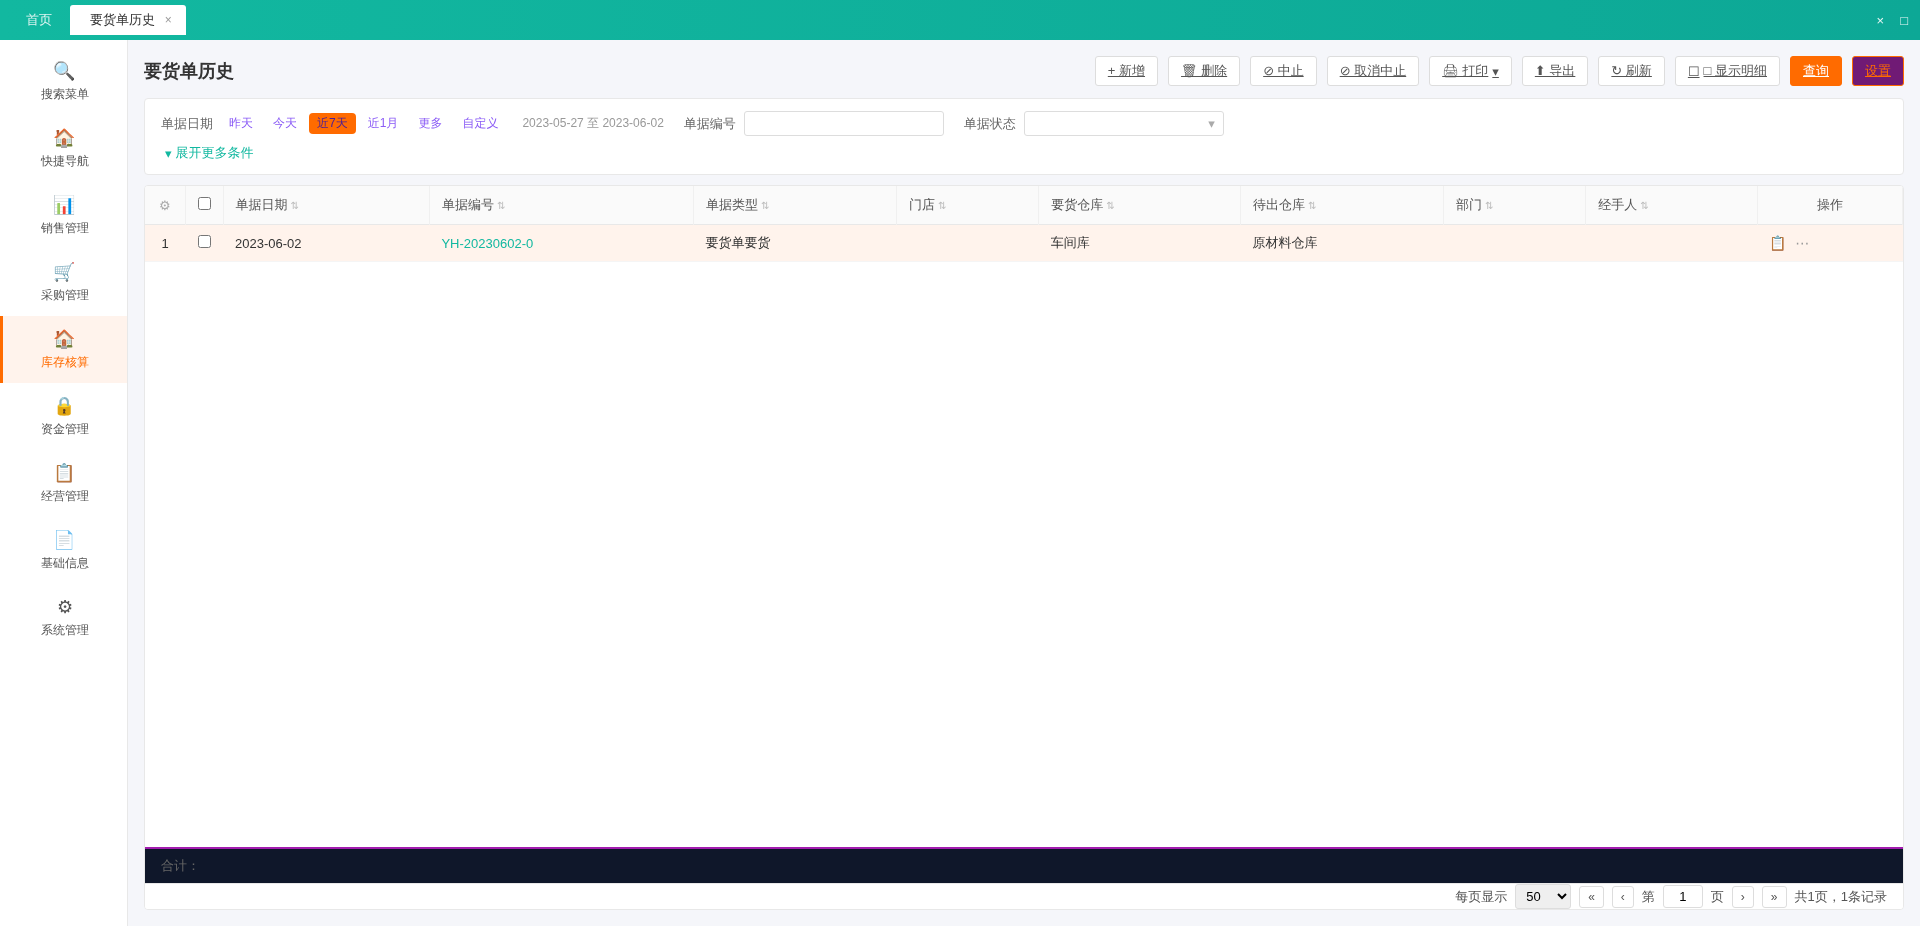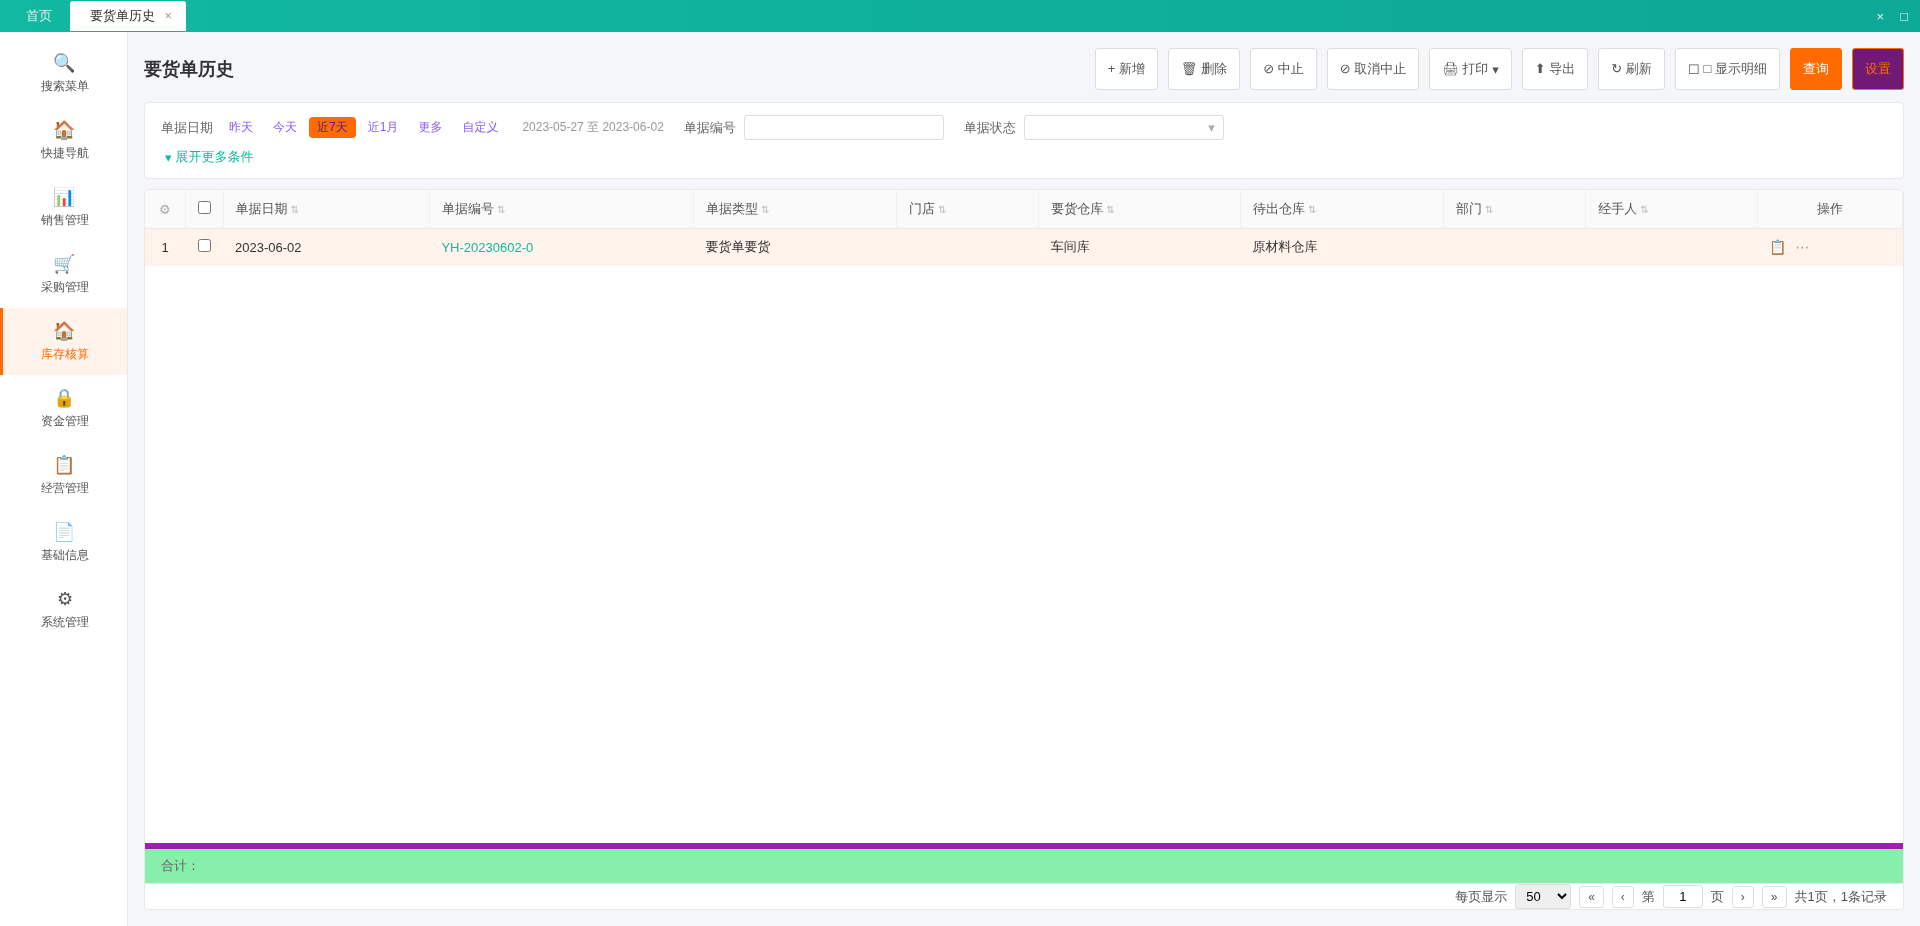--- a/index.html
+++ b/index.html
@@ -1,20 +1,20 @@
 <!DOCTYPE html>
 <html><head>
   <meta charset="utf-8">
   <style>
     * { box-sizing: border-box; margin: 0; padding: 0; }
     body { font-family: "Microsoft YaHei", Arial, sans-serif; font-size: 13px; background: #f0f2f5; display: flex; flex-direction: column; height: 926px; overflow: hidden; }
 
     
     .top-bar {
-      height: 32px;
+      height: 40px;
       background: linear-gradient(90deg, #12b8a0 0%, #0da896 100%);
       display: flex;
       align-items: center;
       padding: 0 12px;
       color: white;
       flex-shrink: 0;
     }
     .top-bar-tabs { display: flex; align-items: center; flex: 1; gap: 4px; }
     .top-tab {
       padding: 6px 14px;
@@ -78,22 +78,22 @@
     .page-header {
       display: flex;
       align-items: center;
       justify-content: space-between;
       margin-bottom: 12px;
     }
     .page-title { font-size: 18px; font-weight: 600; color: #333; }
     .toolbar { display: flex; align-items: center; gap: 10px; }
     .btn {
       display: flex; align-items: center; gap: 4px;
-      padding: 11px 12px; border-radius: 3px; cursor: pointer;
-      font-size: 13px; border: 1px solid #ddd; background: white; color: #555;
+      padding: 5px 12px; border-radius: 3px; cursor: pointer;
+      font-size: 13px; border: 1px solid #ddd; background: white; color: #555; text-decoration: underline;
     }
     .btn-primary { background: #ff6b00; color: white; border-color: #ff6b00; }
     .btn-settings { background: #701a75; color: #ff6b00; border-color: #ff6b00; }
 
     
     .filter-bar {
       background: white;
       border-radius: 4px;
       padding: 12px 16px;
       margin-bottom: 10px;
@@ -163,22 +163,22 @@
     .data-table tbody tr.highlighted { background: #fff3ec; }
     .th-sort { display: flex; align-items: center; gap: 3px; cursor: pointer; }
     .th-sort-icon { color: #bbb; font-size: 10px; }
     .link-text { color: #12b8a0; cursor: pointer; text-decoration: none; }
     .row-actions { display: flex; gap: 8px; }
     .action-icon { cursor: pointer; color: #999; font-size: 14px; }
     .settings-col { color: #aaa; cursor: pointer; }
 
     
     .table-footer-row {
-      background: #86efac;
-      border-top: 6px solid #a21caf;
+      background: #0f172a;
+      border-top: 2px solid #a21caf;
       padding: 8px 16px;
       color: #666;
       font-size: 13px;
       flex-shrink: 0;
     }
 
     
     .pagination-bar {
       display: flex;
       align-items: center;

